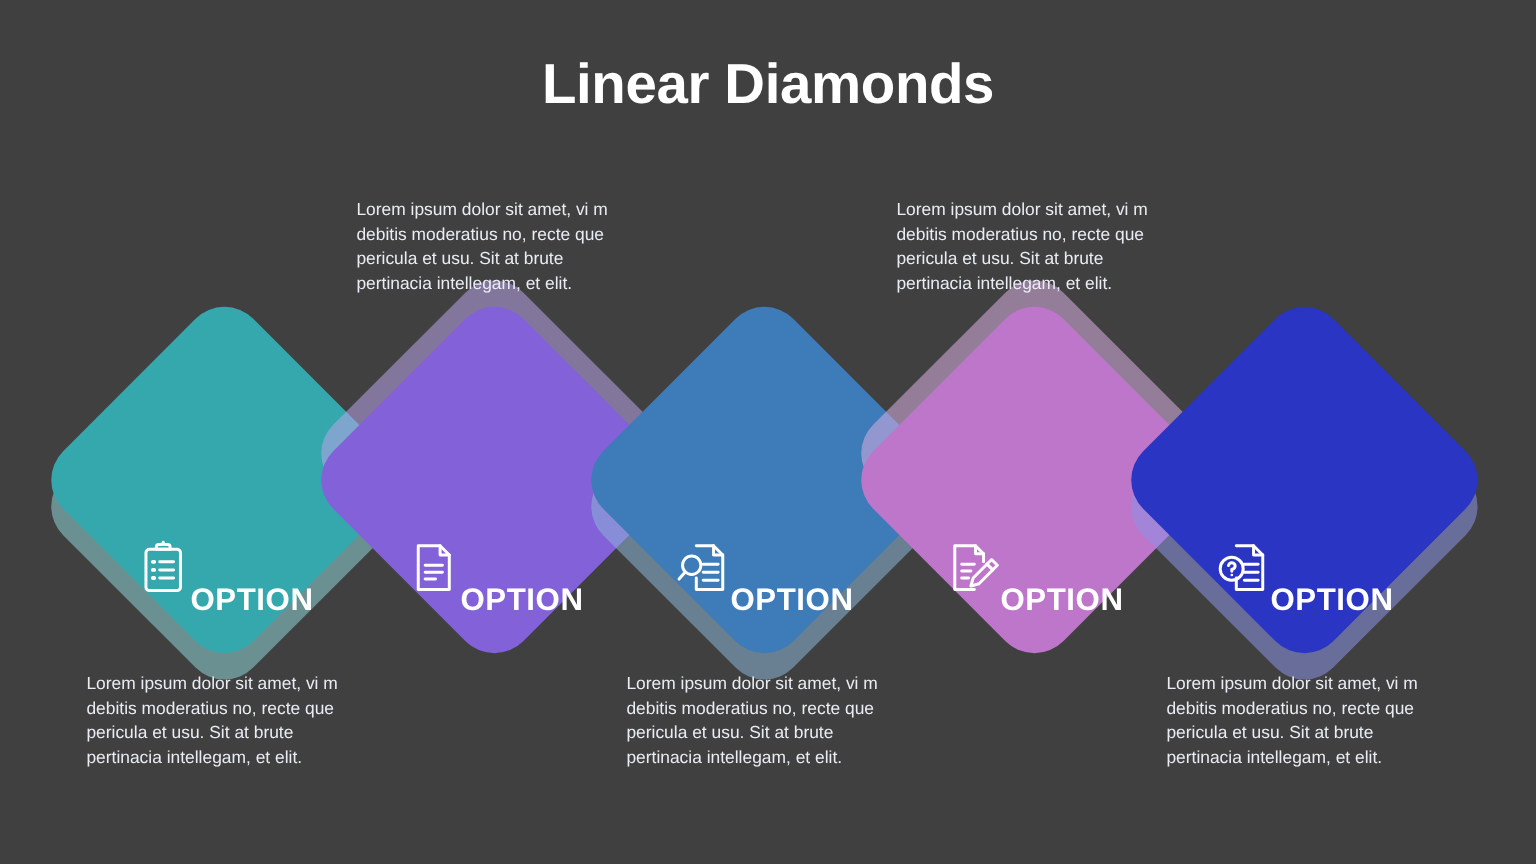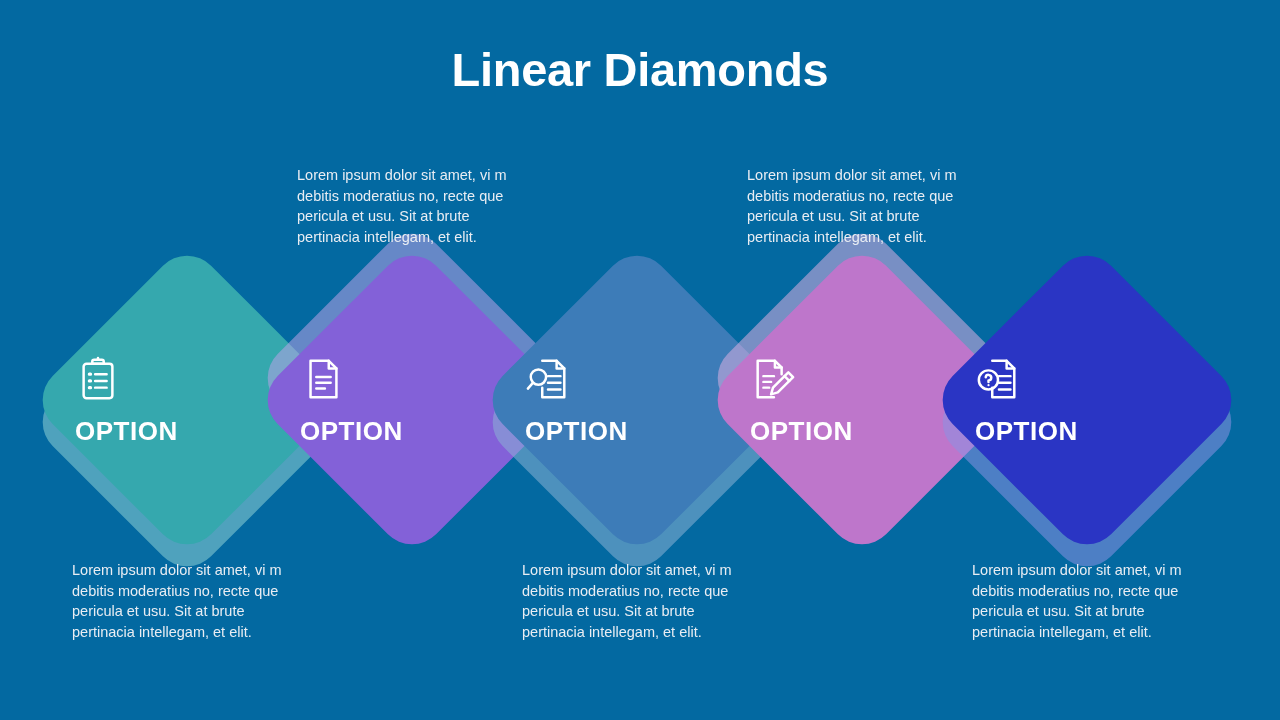--- a/index.html
+++ b/index.html
@@ -10,21 +10,21 @@
     width: 1280px;
     height: 720px;
     overflow: hidden;
     font-family: "Liberation Sans", sans-serif;
   }
 
   #slide {
     position: relative;
     width: 1280px;
     height: 720px;
-    background: #0369a1;
+    background: #404040;
     overflow: hidden;
   }
 
   
   #slide-title {
     position: absolute;
     top: 44px;
     left: 0;
     width: 1280px;
     text-align: center;
@@ -71,22 +71,22 @@
   
   .dir-up   .diamond-shadow { top: -22px; }
 
   .diamond-content {
     position: absolute;
     left: 0;
     top: 0;
     width: 224px;
     height: 224px;
     display: flex;
-    flex-direction: column;
-    align-items: flex-start;
+    flex-direction: row;
+    align-items: flex-end;
     justify-content: center;
   }
 
   .diamond-icon {
     width: 46px;
     height: 46px;
     margin-bottom: 16px;
     display: block;
   }
   .diamond-icon svg {

